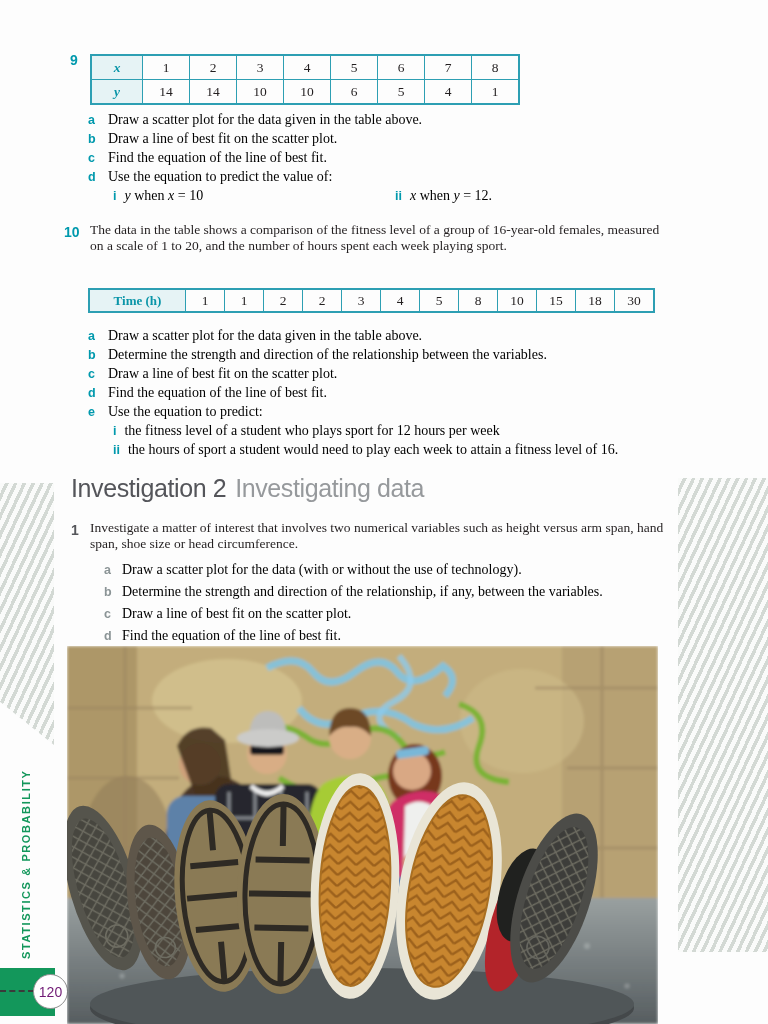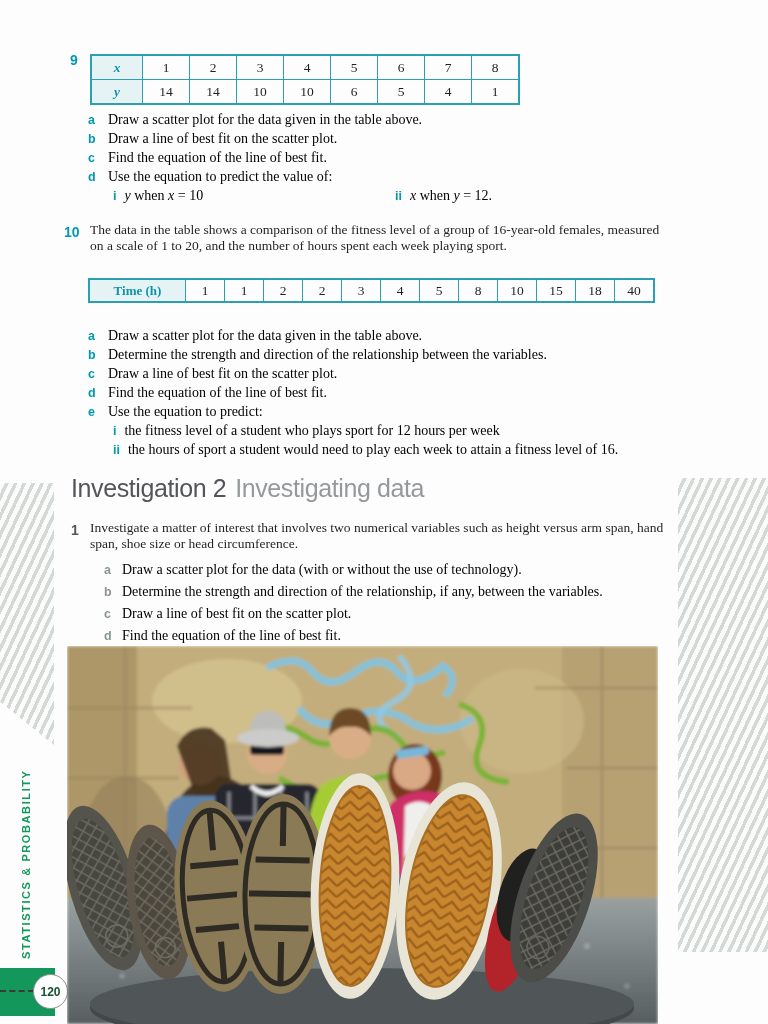--- a/index.html
+++ b/index.html
@@ -16,21 +16,21 @@
   #strand{position:absolute;left:20px;top:768px;height:192px;width:18px;
     writing-mode:vertical-rl;transform:rotate(180deg);
     font-family:"Liberation Sans",sans-serif;font-size:11px;font-weight:bold;
     letter-spacing:1.6px;color:#13975b;text-align:center;}
 
   
   #pageno-block{position:absolute;left:0;top:968px;width:55px;height:48px;background:#13975b;}
   #pageno-dots{position:absolute;left:0;top:990px;width:34px;border-top:2px dashed #3a3a3a;}
   #pageno-circle{position:absolute;left:33px;top:974px;width:33px;height:33px;border-radius:50%;
     background:#ffffff;border:1.5px solid #8f8f8f;display:flex;align-items:center;justify-content:center;
-    font-family:"Liberation Sans",sans-serif;font-size:12px;font-weight:bold;color:#14532d;}
+    font-family:"Liberation Sans",sans-serif;font-size:14px;font-weight:normal;color:#701a75;}
 
   
   .qnum{position:absolute;font-family:"Liberation Sans",sans-serif;font-weight:bold;font-size:14px;color:#0099ad;}
   .items{position:absolute;}
   .item-row{display:flex;align-items:baseline;height:19px;}
   .item-row.tall{height:22px;}
   .ilabel{font-family:"Liberation Sans",sans-serif;font-weight:bold;font-size:12.5px;color:#0099ad;
     width:20px;flex:0 0 20px;}
   .ilabel.gray{color:#8b9496;width:18px;flex:0 0 18px;}
   .itext{font-size:14px;color:#000000;}
@@ -41,21 +41,21 @@
   .mathvar{font-style:italic;}
 
   
   table.dtable{border-collapse:collapse;border:2px solid #2d9fb3;position:absolute;
     font-family:"Liberation Serif",serif;font-size:13.5px;color:#231f20;}
   table.dtable td,table.dtable th{border:1px solid #2d9fb3;text-align:center;padding:0;}
   table.dtable th{background:#e6f3f5;color:#0a95a8;font-weight:bold;}
   #table9{left:90px;top:54px;}
   #table9 th{width:50px;height:23px;}
   #table9 td{width:46px;height:23px;}
-  #table10{left:88px;top:278px;}
+  #table10{left:88px;top:288px;}
   #table10 th{width:95px;height:21px;font-size:13px;}
   #table10 td{width:38px;height:21px;}
 
   
   .para{position:absolute;font-size:13.5px;color:#231f20;line-height:16px;}
 
   
   #inv-heading{position:absolute;left:71px;top:474px;font-family:"Liberation Sans",sans-serif;
     font-size:25px;letter-spacing:-0.4px;white-space:nowrap;}
   #inv-heading .bold{font-weight:normal;color:#54555a;}
@@ -146,21 +146,21 @@
       <td>1</td>
       <td>2</td>
       <td>2</td>
       <td>3</td>
       <td>4</td>
       <td>5</td>
       <td>8</td>
       <td>10</td>
       <td>15</td>
       <td>18</td>
-      <td>40</td>
+      <td>30</td>
     </tr>
   </tbody>
     </table>
 
   <div class="items" style="left:88px;top:328px;width:580px;">
     <div class="item-row">
       <span class="ilabel">a</span>
       <span class="itext">Draw a scatter plot for the data given in the table above.</span>
     </div>
     <div class="item-row">

